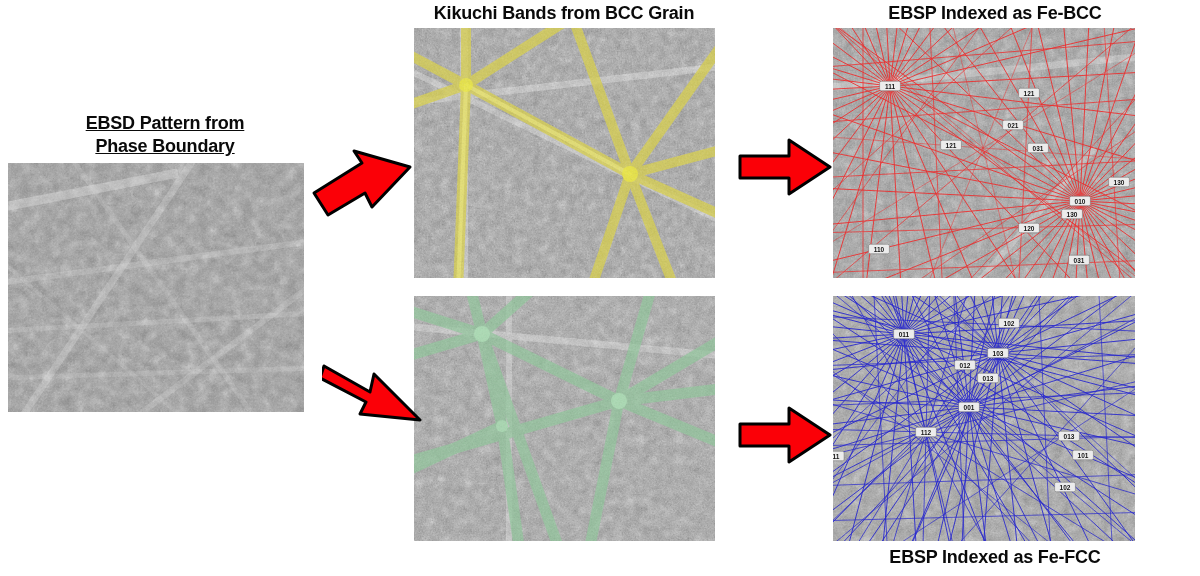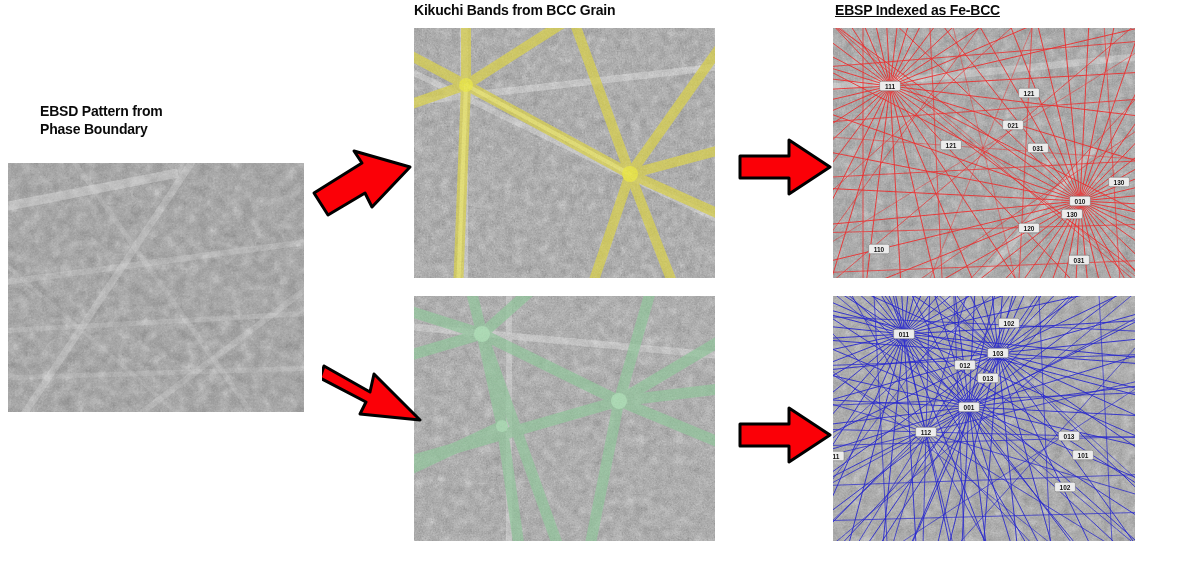--- a/index.html
+++ b/index.html
@@ -4,51 +4,52 @@
 <style>
   html,body{margin:0;padding:0;}
   body{
     width:1200px;height:576px;background:#ffffff;
     font-family:"Liberation Sans", sans-serif;
     overflow:hidden;position:relative;
   }
   .stage{position:absolute;inset:0;}
 
   .caption{
-    position:absolute;
+    position:absolute;text-align:center;
     font-weight:bold;color:#0a0a0a;
-    font-size:14px;line-height:1.28;
+    font-size:18px;line-height:1.28;
     letter-spacing:-0.2px;
     white-space:pre-line;
   }
 
   .panel{position:absolute;overflow:hidden;background:#8a8a8a;}
   .panel .ov{position:absolute;inset:0;}
 
   
   .lbl{
     font-family:"Liberation Sans", sans-serif;
     font-size:6.5px;font-weight:bold;fill:#141414;
   }
 
   .arrow{position:absolute;}
 </style>
 </head>
 <body>
 
 <div class="stage">
 
-  <div class="caption" style="left:40px;top:103px;width:250px;">EBSD Pattern from
+  <div class="caption" style="left:40px;top:112px;width:250px;text-decoration:underline;">EBSD Pattern from
 Phase Boundary</div>
 
   <div class="caption" style="left:414px;top:2px;width:300px;">Kikuchi Bands from BCC Grain</div>
 
 
-  <div class="caption" style="left:835px;top:2px;width:320px;text-decoration:underline;">EBSP Indexed as Fe-BCC</div>
-
+  <div class="caption" style="left:835px;top:2px;width:320px;">EBSP Indexed as Fe-BCC</div>
+
+  <div class="caption" style="left:835px;top:546px;width:320px;">EBSP Indexed as Fe-FCC</div>
 
   <div class="panel" style="left:8px;top:163px;width:296px;height:249px;">
     <svg class="ov" viewBox="0 0 296 249" preserveAspectRatio="none">
       <defs>
         <filter id="nz1" x="0" y="0" width="100%" height="100%">
           <feTurbulence type="fractalNoise" baseFrequency="0.55" numOctaves="4" seed="11"></feTurbulence>
           <feColorMatrix type="saturate" values="0"></feColorMatrix>
           <feComponentTransfer>
               <feFuncA type="linear" slope="1"></feFuncA>
             </feComponentTransfer>

